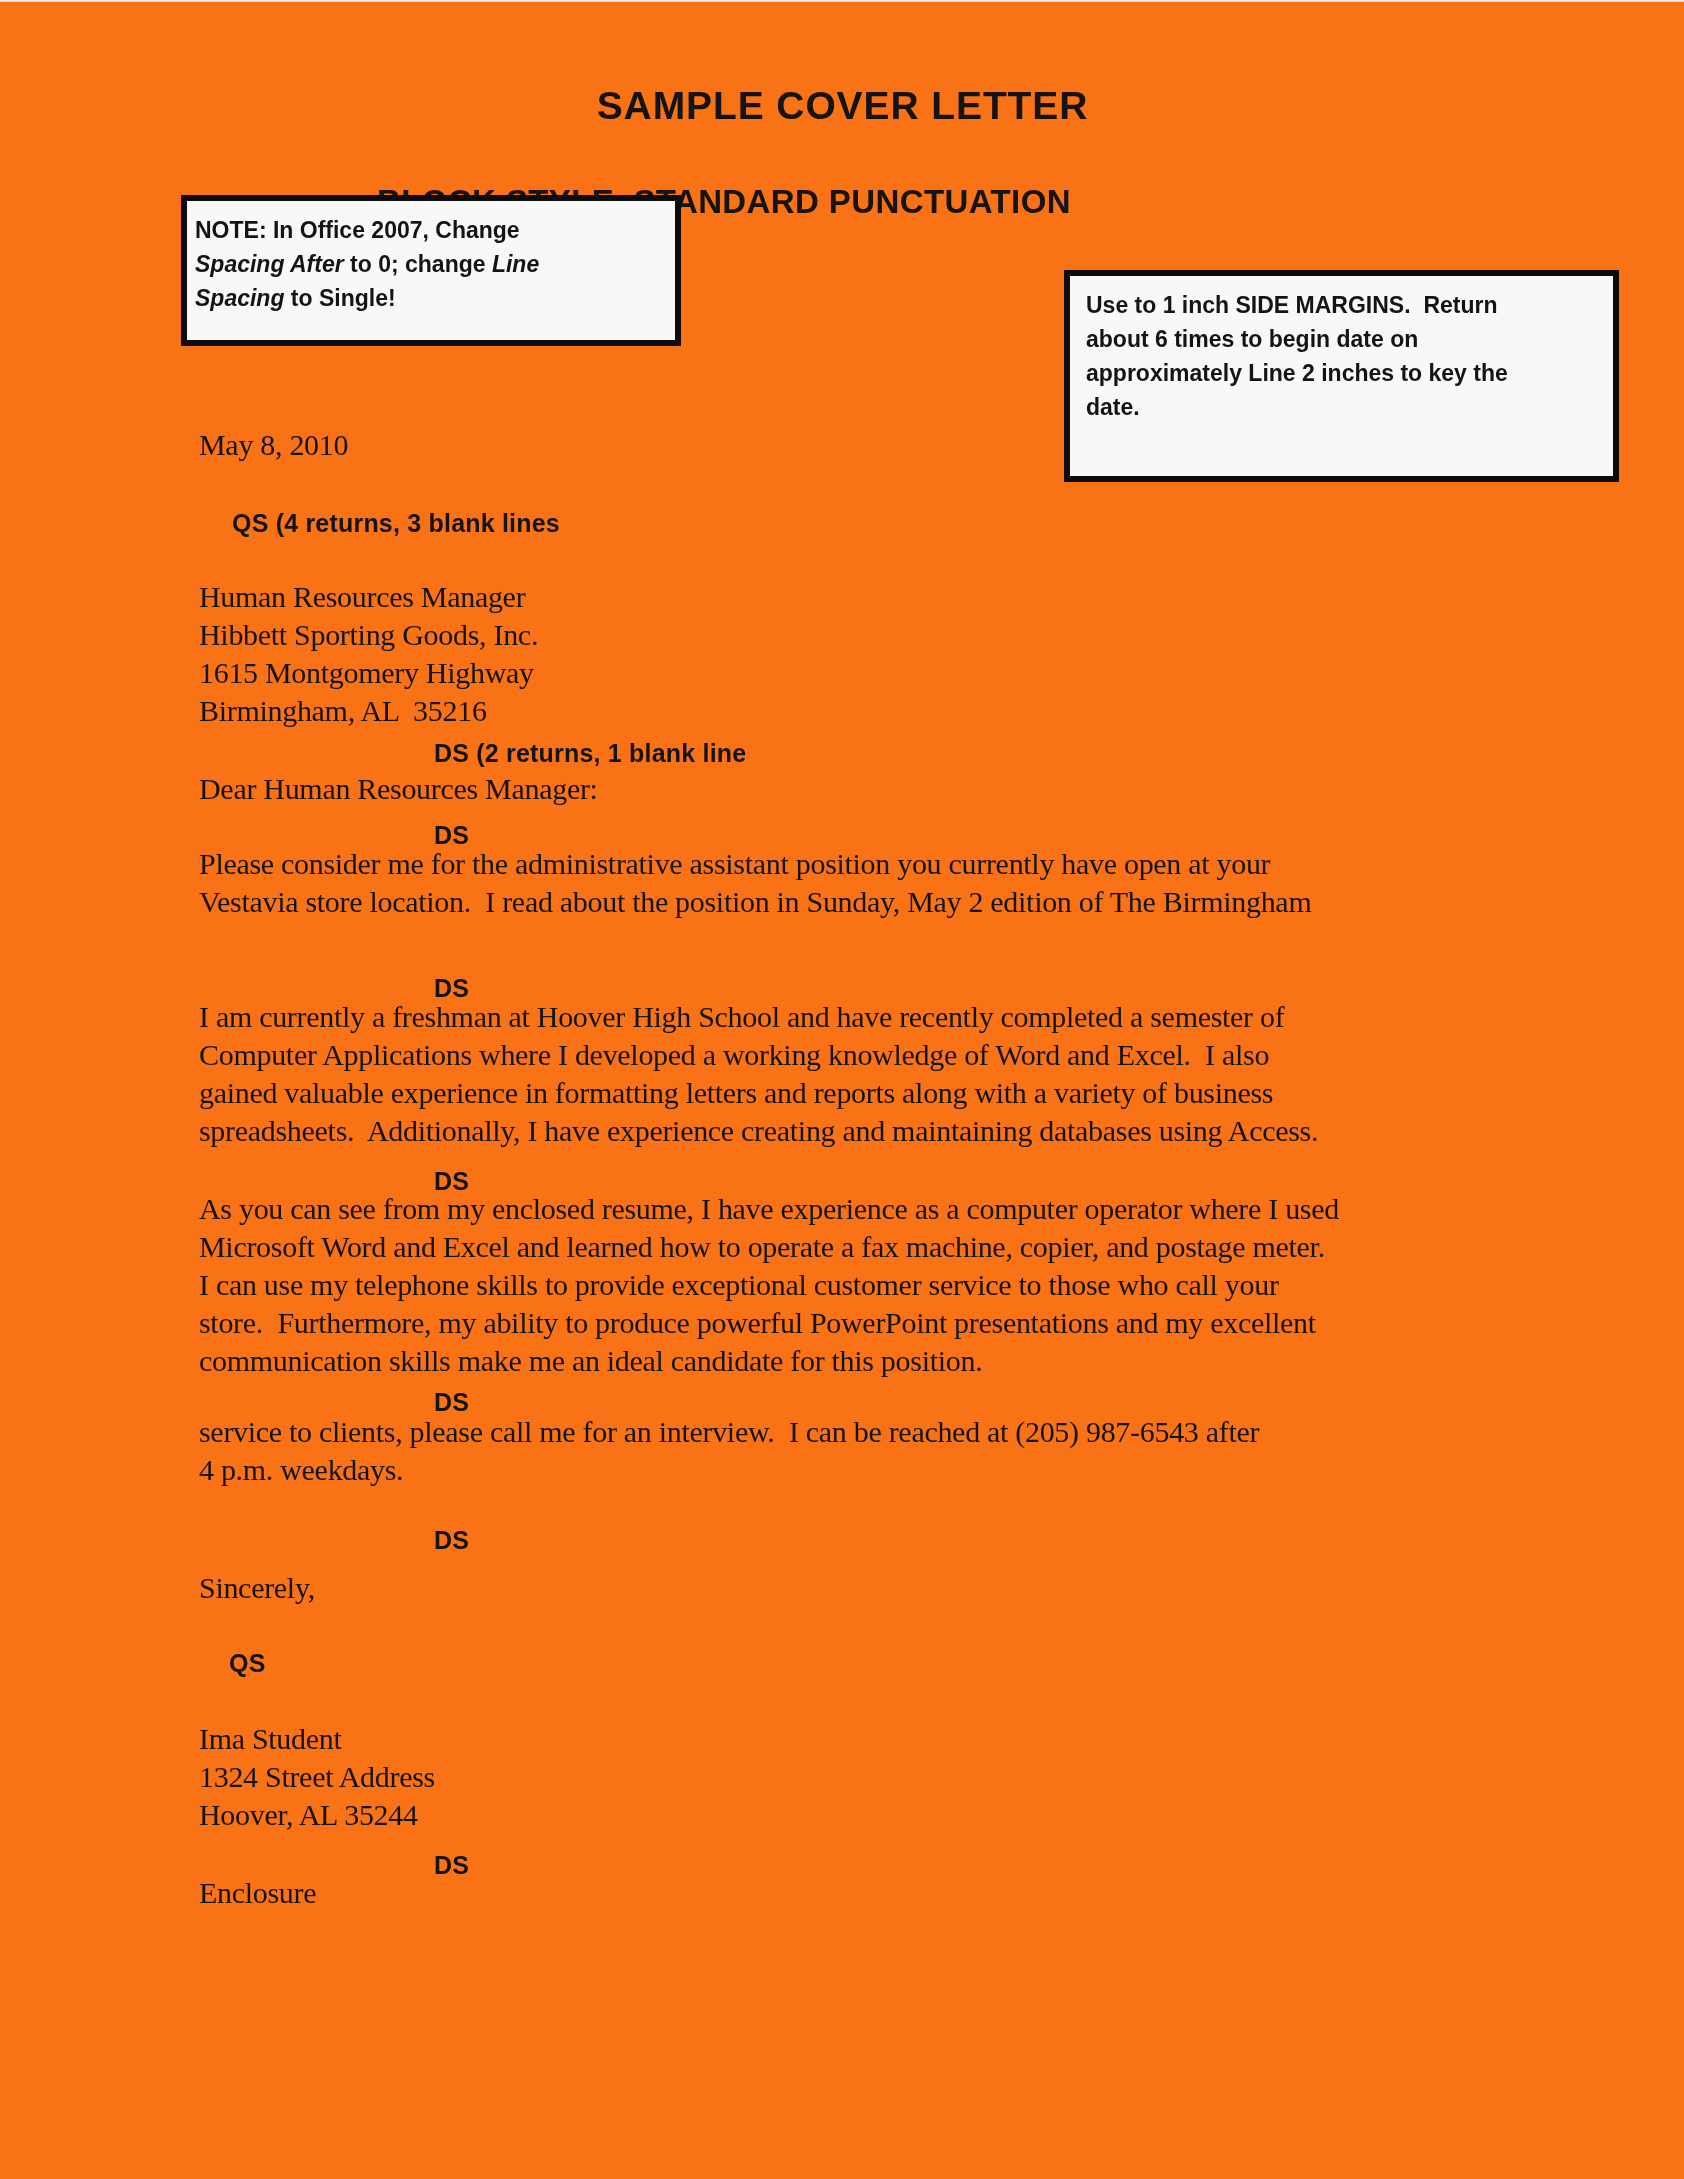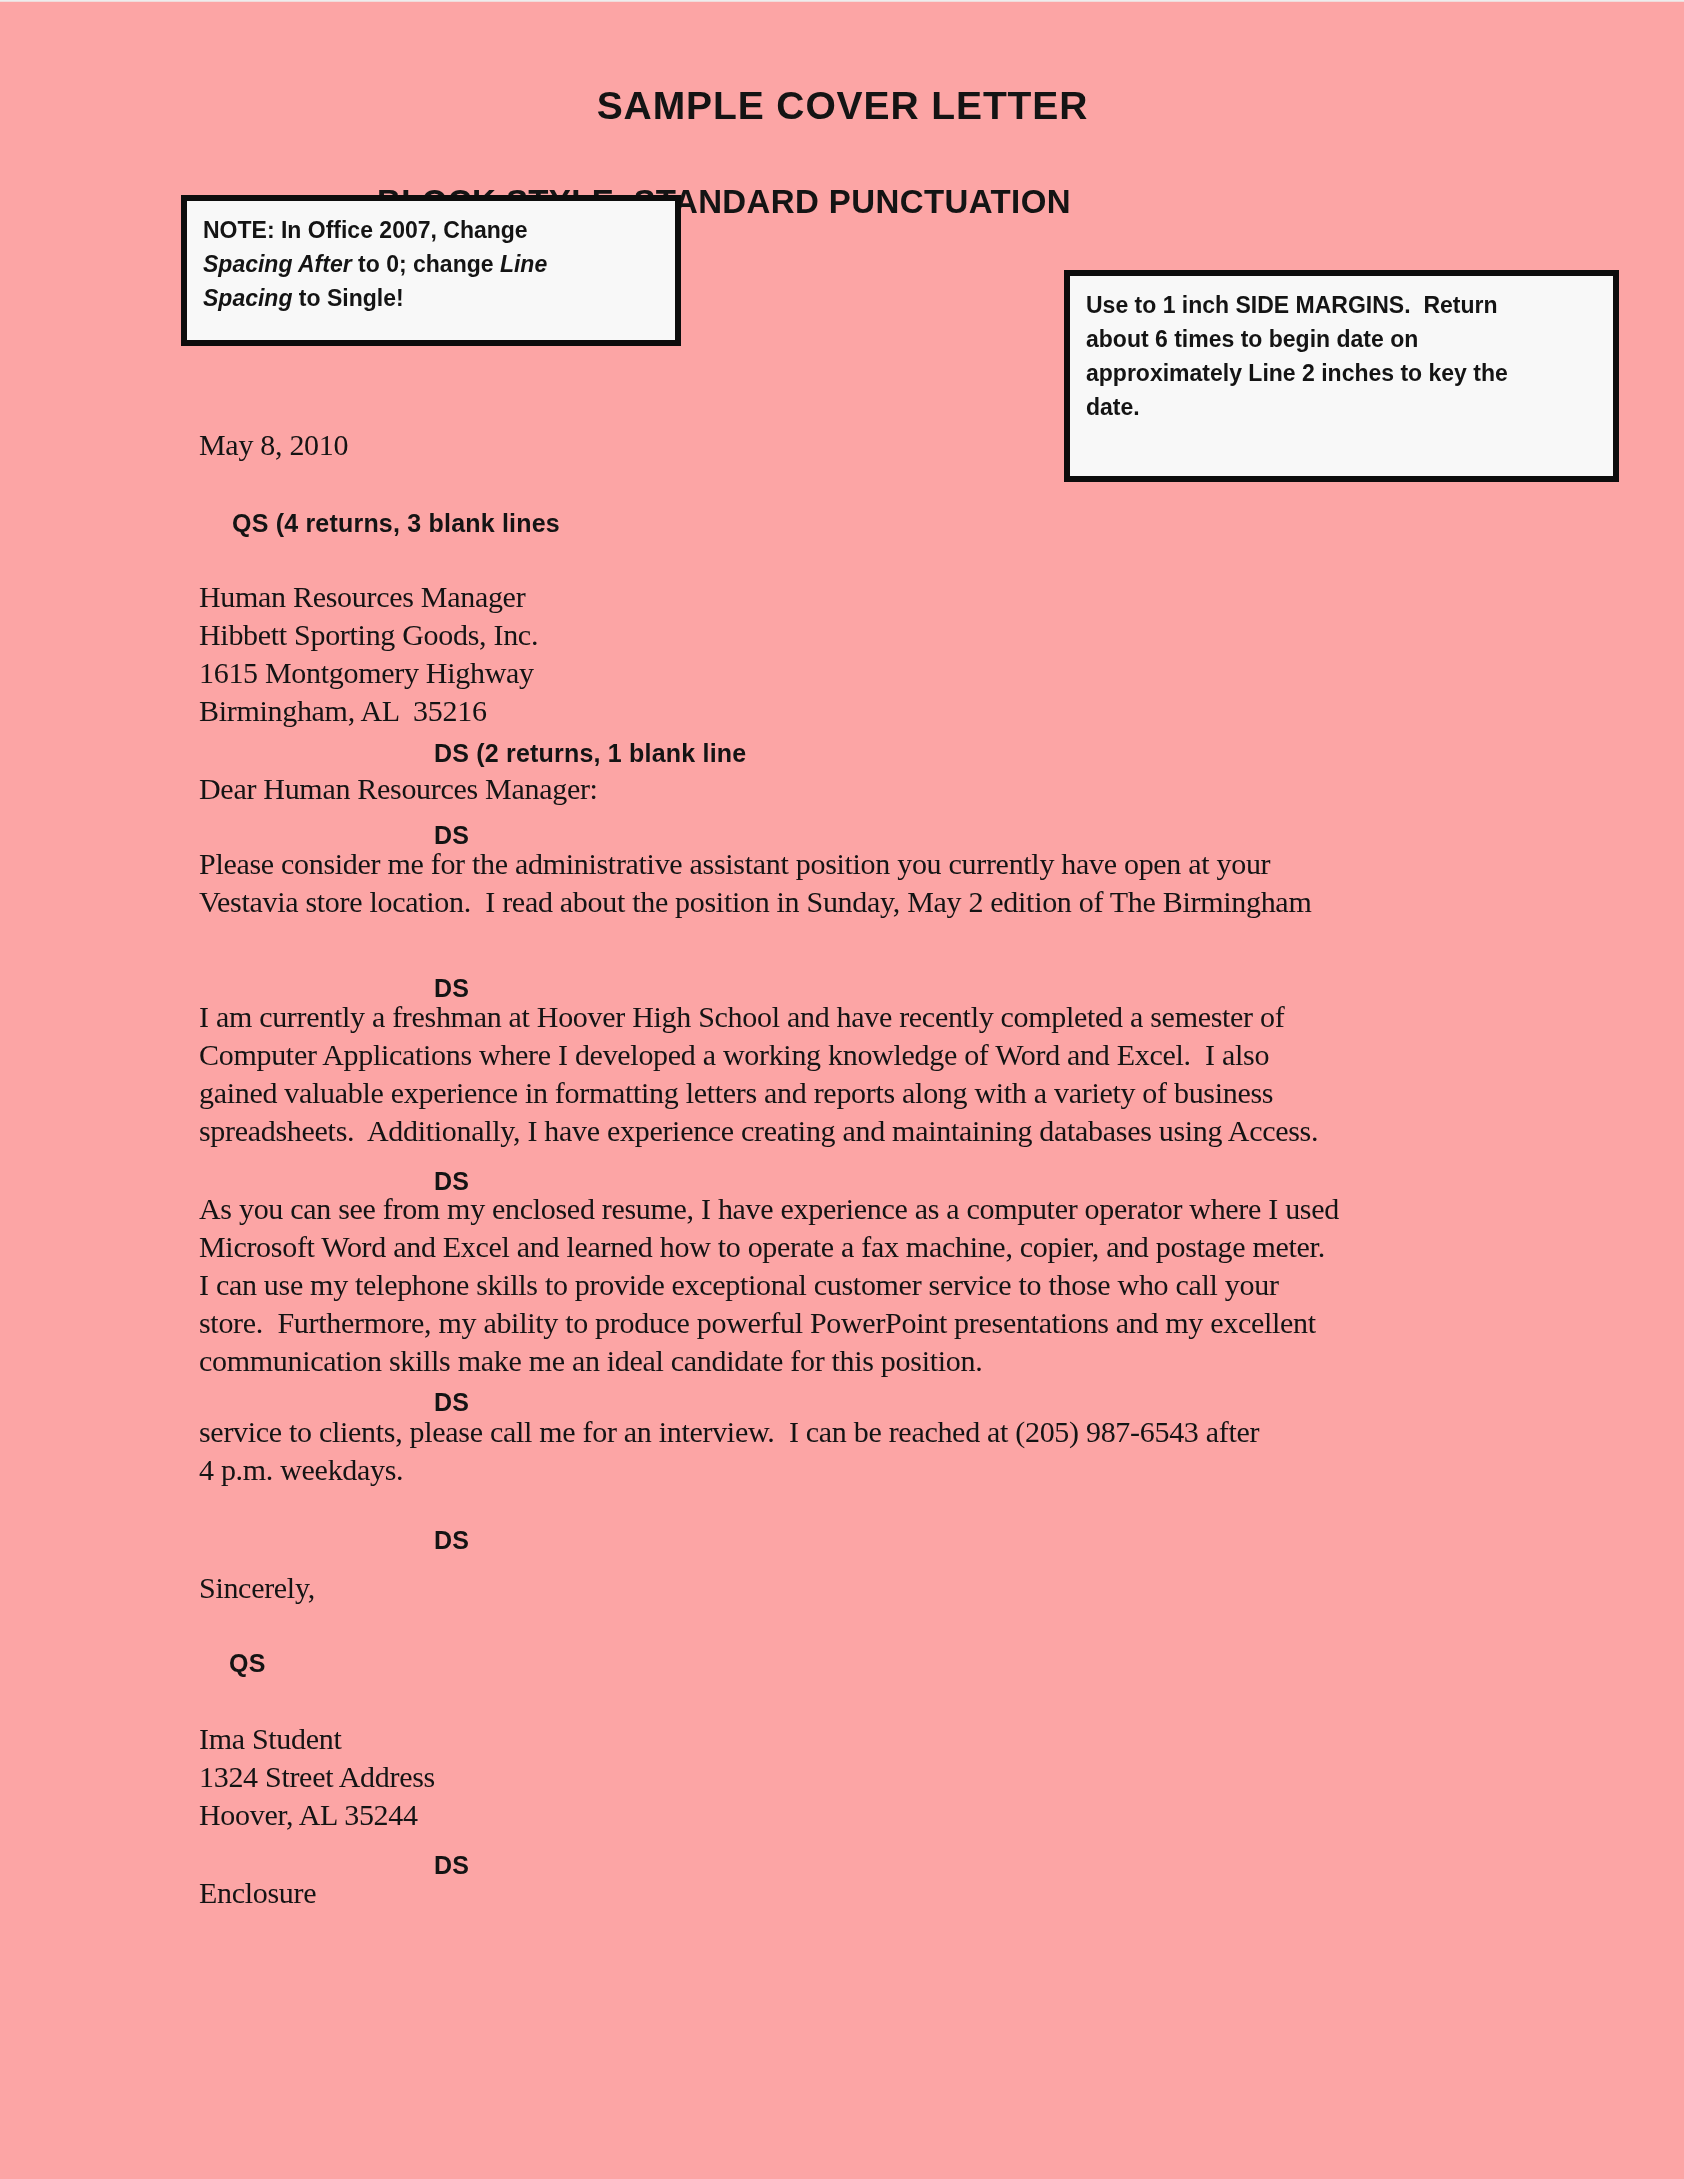--- a/index.html
+++ b/index.html
@@ -1,19 +1,19 @@
 <!DOCTYPE html>
 <html style="font-size:14px"><head>
 <meta charset="utf-8">
 <style>
   html,body{margin:0;padding:0;background:#e6e6e6;}
   .page{
     position:relative;
     width:1685px;height:2179px;
-    background:#fca5a5;
+    background:#f97316;
     color:#141414;
     overflow:hidden;
     font-family:"Liberation Serif","DejaVu Serif",serif;
     box-shadow:inset 0 1.8px 0 #ededed;
   }
   .abs{position:absolute;}
   .title{
     width:1685px;text-align:center;
     font-family:"Liberation Sans","DejaVu Sans",sans-serif;
     font-weight:700;font-size:39px;line-height:1.1;
@@ -51,21 +51,21 @@
 </style>
 </head>
 <body>
 
 <div class="page">
 
   <div class="abs title" style="top:85px;left:0;">SAMPLE COVER LETTER</div>
 
   <div class="abs subtitle" style="top:140px;left:0;">BLOCK STYLE, STANDARD PUNCTUATION</div>
 
-  <div class="abs callout" style="left:181px;top:195px;width:500px;height:151px;">
+  <div class="abs callout" style="left:181px;top:195px;width:500px;height:151px;padding-left:8px;">
     <div class="cline"><span>NOTE: In Office 2007, Change</span></div>
     <div class="cline"><span class="it">Spacing After</span><span> to 0; change </span><span class="it">Line</span></div>
     <div class="cline"><span class="it">Spacing</span><span> to Single!</span></div>
   </div>
 
   <div class="abs callout" style="left:1064px;top:270px;width:555px;height:212px;">
     <div class="cline">Use to 1 inch SIDE MARGINS.  Return</div>
     <div class="cline">about 6 times to begin date on</div>
     <div class="cline">approximately Line 2 inches to key the</div>
     <div class="cline">date.</div>

